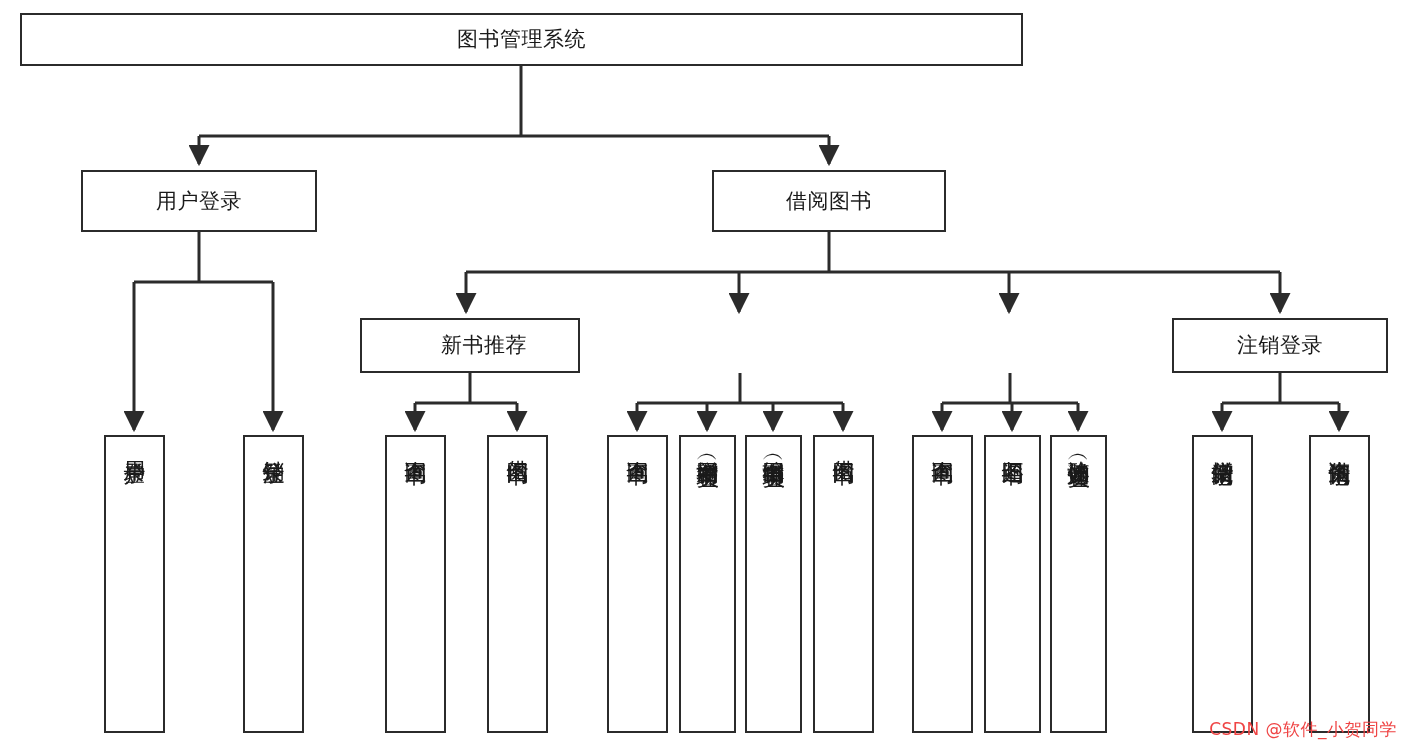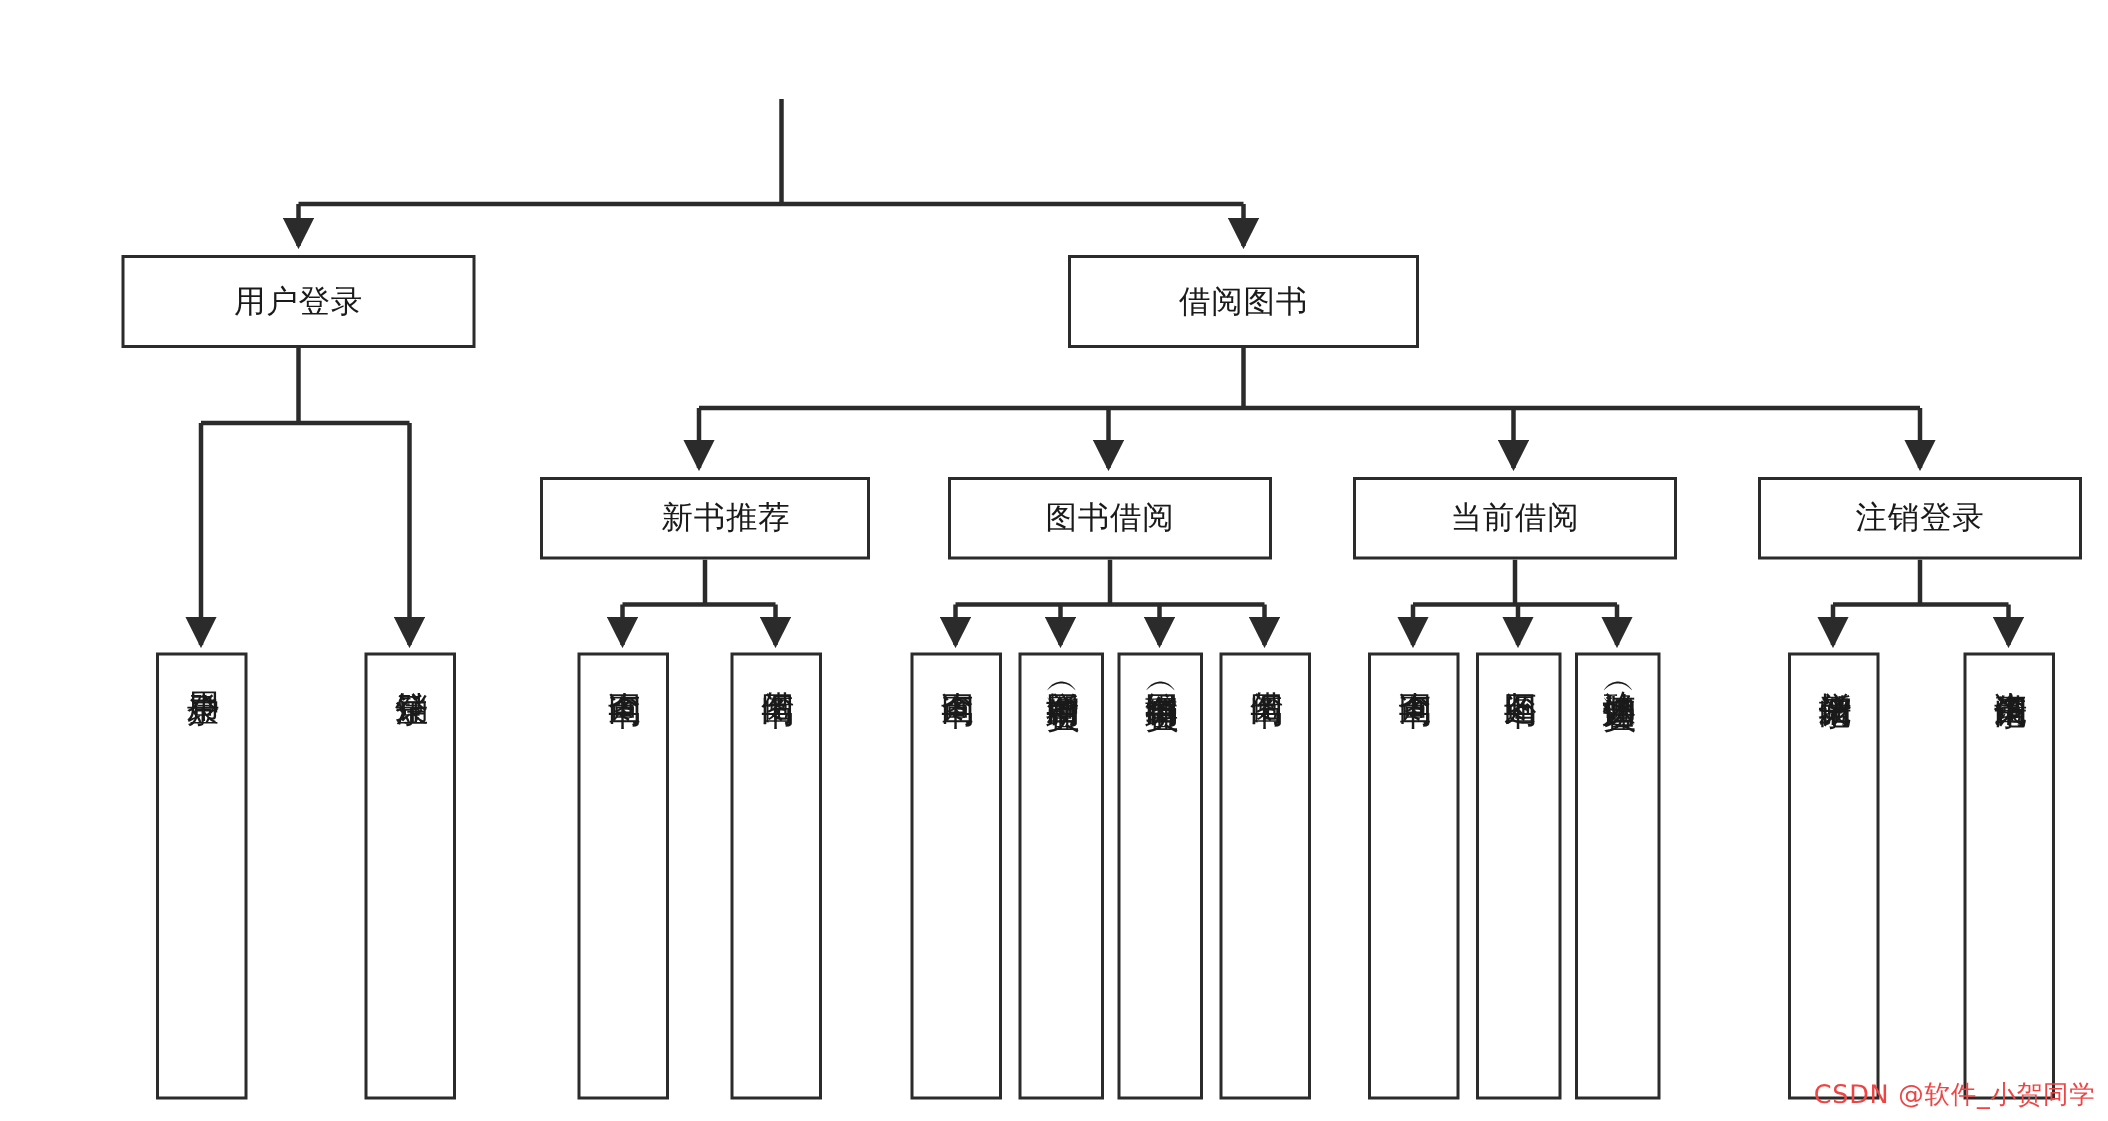--- a/index.html
+++ b/index.html
@@ -118,36 +118,33 @@
       <path d="M 1012 403 L 1012 430" marker-end="url(#arrow)"></path>
       <path d="M 1078 403 L 1078 430" marker-end="url(#arrow)"></path>
 
       <path d="M 1280 373 L 1280 403"></path>
       <path d="M 1222 403 L 1339 403"></path>
       <path d="M 1222 403 L 1222 430" marker-end="url(#arrow)"></path>
       <path d="M 1339 403 L 1339 430" marker-end="url(#arrow)"></path>
     </g>
   </svg>
 
+  <div class="node horizontal" style="left:20px; top:13px; width:1003px; height:53px;">
+    <span class="node-label">图书管理系统</span>
+  </div>
 
   <div class="node horizontal" style="left:81px; top:170px; width:236px; height:62px;">
     <span class="node-label">用户登录</span>
   </div>
   <div class="node horizontal" style="left:712px; top:170px; width:234px; height:62px;">
     <span class="node-label">借阅图书</span>
   </div>
 
   <div class="node horizontal" style="left:360px; top:318px; width:220px; height:55px;padding-left:28px;">
     <span class="node-label">新书推荐</span>
-  </div>
-  <div class="node horizontal" style="left:632px; top:318px; width:216px; height:55px;">
-    <span class="node-label">图书借阅</span>
-  </div>
-  <div class="node horizontal" style="left:902px; top:318px; width:216px; height:55px;">
-    <span class="node-label">当前借阅</span>
   </div>
   <div class="node horizontal" style="left:1172px; top:318px; width:216px; height:55px;">
     <span class="node-label">注销登录</span>
   </div>
 
   <div class="node vertical" style="left:104px; top:435px; width:61px; height:298px;">
     <span class="node-label">用户登录</span>
   </div>
   <div class="node vertical" style="left:243px; top:435px; width:61px; height:298px;">
     <span class="node-label">注销登录</span>

